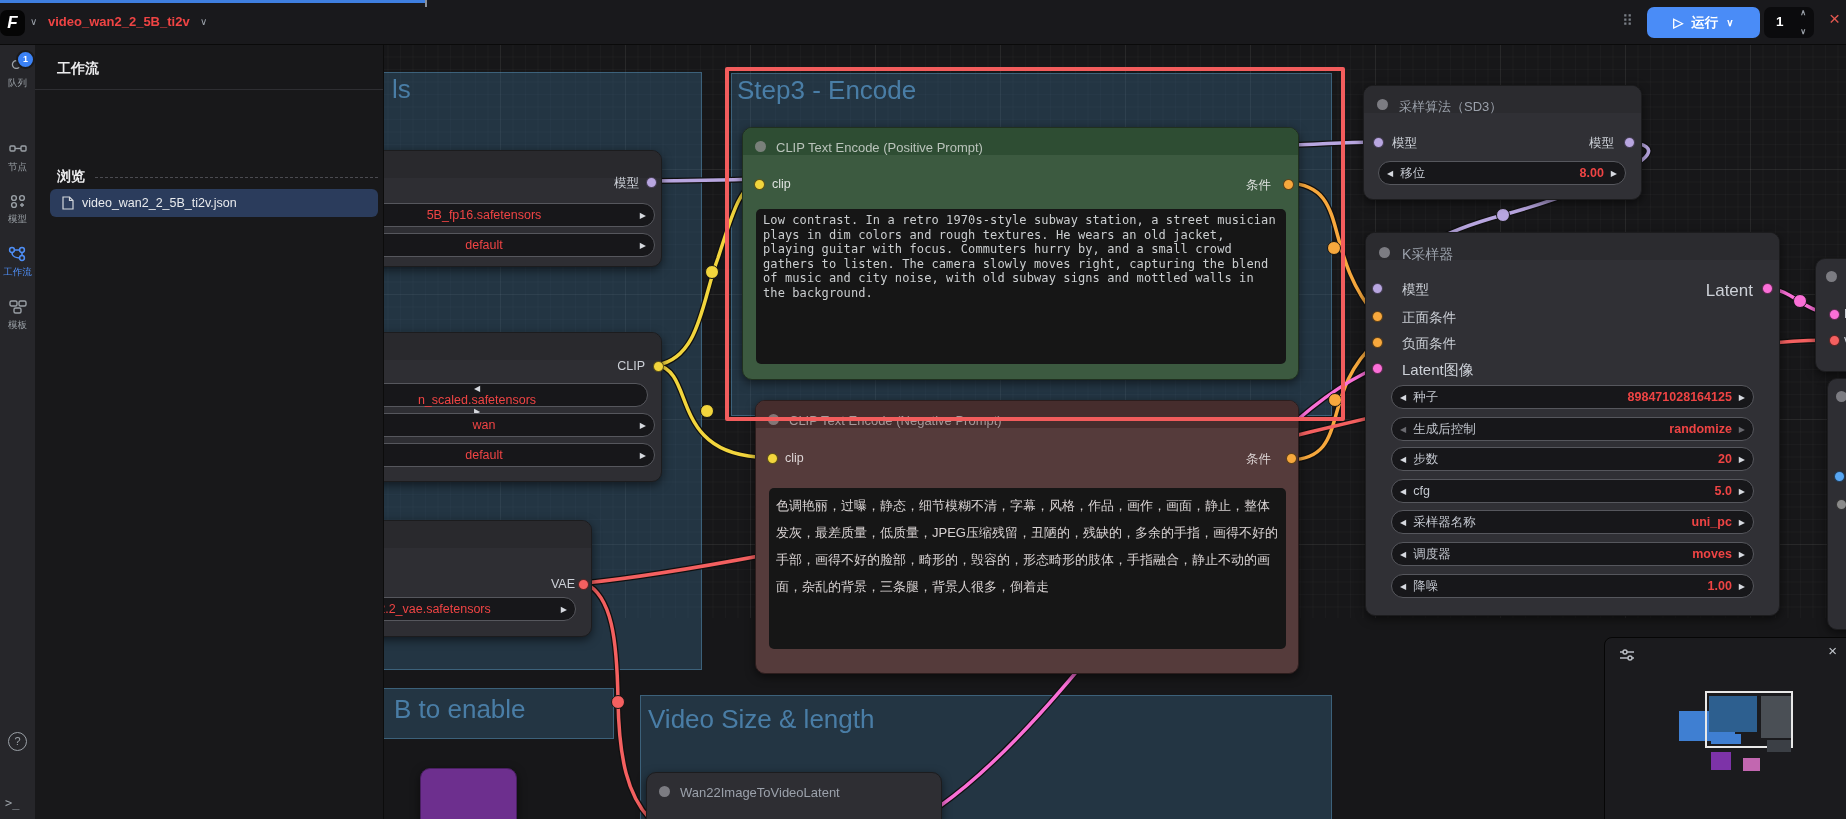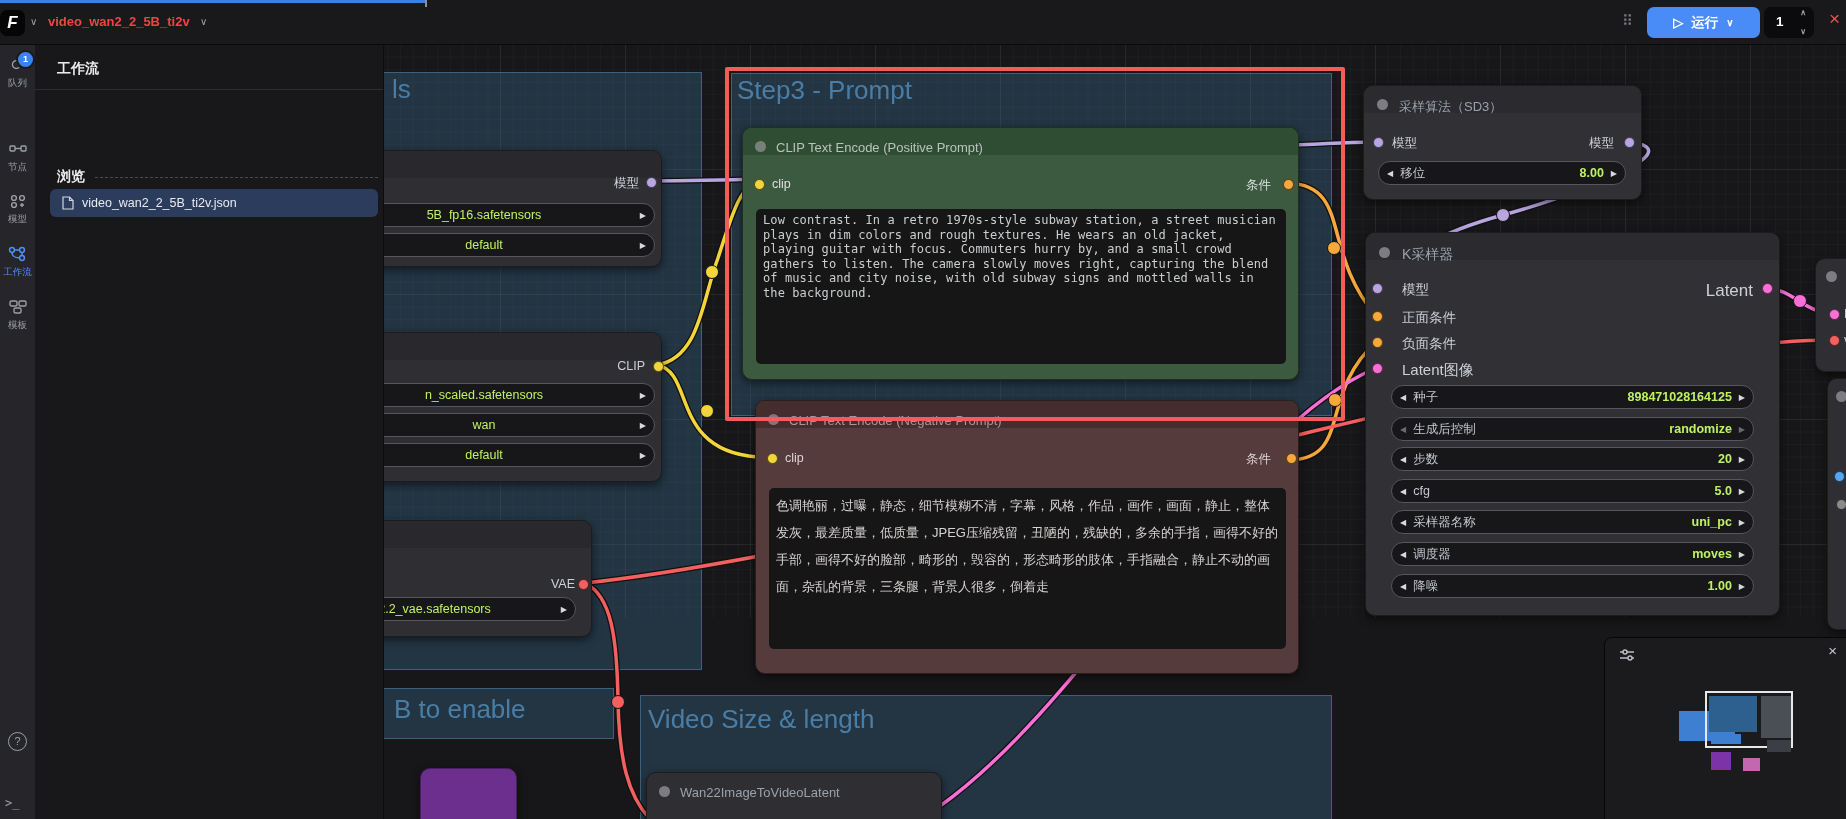--- a/index.html
+++ b/index.html
@@ -17,21 +17,21 @@
   .node{position:absolute;background:#303035;border:1px solid #1c1c1e;border-radius:10px;box-shadow:0 3px 10px rgba(0,0,0,0.55);}
   .node-hdr{position:absolute;left:0;top:0;right:0;height:27px;border-radius:9px 9px 0 0;}
   .node-title{position:absolute;font-size:13px;color:#9ba1ab;white-space:nowrap;}
   .hdr-dot{position:absolute;width:11px;height:11px;border-radius:50%;background:#7c7c82;}
   .sock{position:absolute;width:11px;height:11px;border-radius:50%;border:1px solid rgba(0,0,0,0.6);box-sizing:border-box;}
   .io-label{position:absolute;font-size:12.5px;color:#ccd0d7;white-space:nowrap;}
   .pill{position:absolute;height:24px;background:#17171a;border:1px solid #56575d;border-radius:13px;display:flex;align-items:center;padding:0 8px;box-sizing:border-box;font-size:12.5px;color:#c4c8d0;}
   .pill .arr{font-size:8px;color:#d6d9df;flex:0 0 auto;}
   .pill .arr.dim{color:#6a6a70;}
   .pill .lbl{margin-left:7px;white-space:nowrap;}
-  .pill .val{margin-left:auto;margin-right:7px;color:#bef264;white-space:nowrap;}
+  .pill .val{margin-left:auto;margin-right:7px;color:#ef4444;white-space:nowrap;}
   .txtbox{position:absolute;background:#161616;border-radius:5px;color:#cbced0;padding:4px 7px;box-sizing:border-box;overflow:hidden;}
   .wiredot{position:absolute;width:14px;height:14px;border-radius:50%;border:1.5px solid #141414;box-sizing:border-box;}
   
   #topbar{position:absolute;left:0;top:0;width:1846px;height:44px;background:#19191c;border-bottom:1px solid #0a0a0a;z-index:40;}
   #tab-underline{position:absolute;left:0;top:0;width:425px;height:3px;background:#3f7fe0;}
   #logo{position:absolute;left:0;top:10px;width:25px;height:26px;background:#050505;border-radius:7px;color:#fff;font-weight:bold;font-style:italic;font-size:17px;text-align:center;line-height:26px;}
   .chev{color:#9aa0a8;font-size:10px;}
   #wf-title{position:absolute;left:48px;top:14px;font-size:13px;font-weight:bold;color:#ef4444;}
   #run-btn{position:absolute;left:1647px;top:7px;width:113px;height:31px;background:#4a8cf7;border-radius:7px;display:flex;align-items:center;justify-content:center;gap:8px;color:#fff;font-size:13.5px;font-weight:bold;}
   #count-box{position:absolute;left:1764px;top:7px;width:50px;height:31px;background:#0b0b0d;border-radius:7px;color:#fff;font-size:13.5px;font-weight:bold;}
@@ -58,21 +58,21 @@
 <body>
 
 <div id="app">
 
   <div id="canvas">
 
     <div class="group" style="left:260px;top:28px;width:440px;height:596px;"></div>
     <span class="grp-title" style="left:392px;top:30px;">ls</span>
 
     <div class="group" style="left:731px;top:29px;width:599px;height:341px;"></div>
-    <span class="grp-title" style="left:737px;top:31px;">Step3 - Prompt</span>
+    <span class="grp-title" style="left:737px;top:31px;">Step3 - Encode</span>
 
     <div class="group" style="left:300px;top:644px;width:312px;height:49px;"></div>
     <span class="grp-title" style="left:394px;top:650px;">B to enable</span>
 
     <div class="group" style="left:640px;top:651px;width:690px;height:124px;"></div>
     <span class="grp-title" style="left:648px;top:660px;">Video Size &amp; length</span>
 
     <svg style="position:absolute;left:0;top:0;" width="1846" height="775" fill="none" stroke-linecap="round">
 
       <g stroke="#101010" stroke-width="6">
@@ -121,21 +121,21 @@
         <span class="arr">◀</span>
         <span class="val" style="margin:0 auto;">default</span>
         <span class="arr">▶</span>
       </div>
     </div>
 
     <div class="node" style="left:300px;top:288px;width:360px;height:148px;background:#2e2e33;">
       <div class="node-hdr" style="background:#29292d;"></div>
       <span class="io-label" style="right:16px;top:26px;">CLIP</span>
       <div class="sock" style="left:352px;top:28px;background:#f2d53d;"></div>
-      <div class="pill" style="left:12px;top:50px;width:342px;">
+      <div class="pill" style="left:5px;top:50px;width:342px;flex-direction:column;">
         <span class="arr">◀</span>
         <span class="val" style="margin:0 auto;">n_scaled.safetensors</span>
         <span class="arr">▶</span>
       </div>
       <div class="pill" style="left:12px;top:80px;width:342px;">
         <span class="arr">◀</span>
         <span class="val" style="margin:0 auto;">wan</span>
         <span class="arr">▶</span>
       </div>
       <div class="pill" style="left:12px;top:110px;width:342px;">

